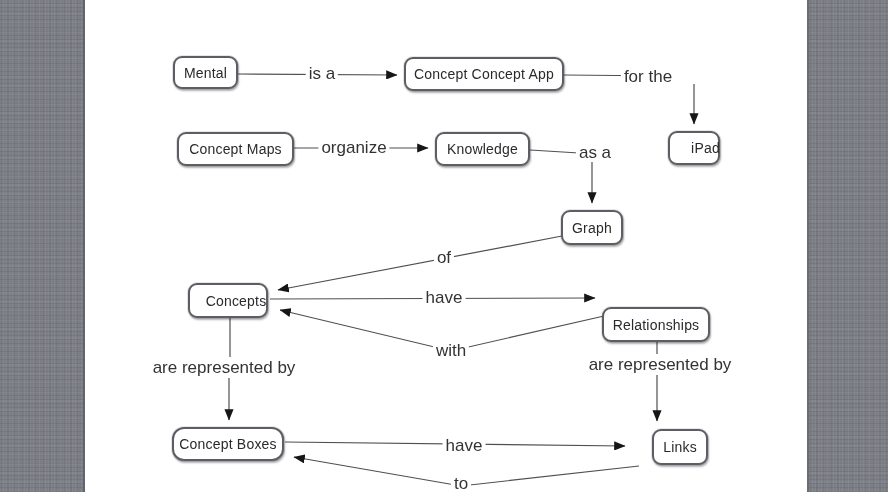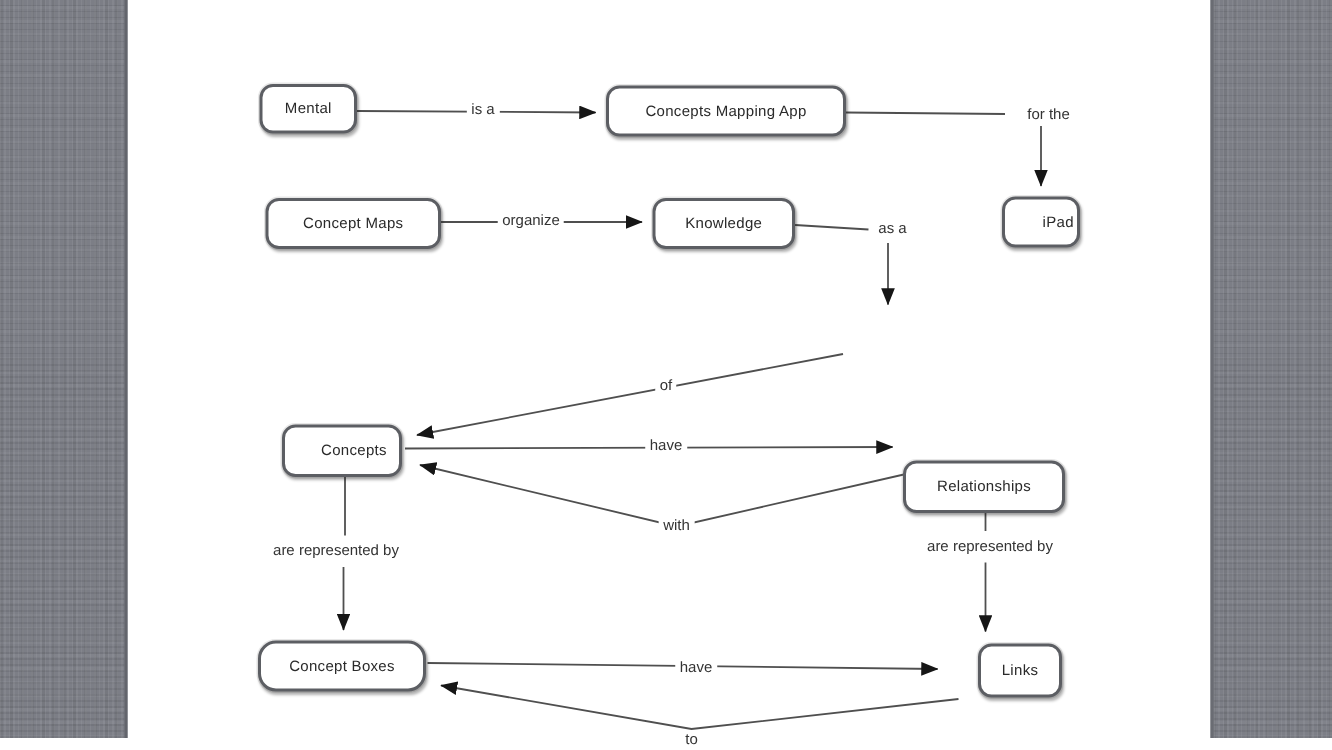--- a/index.html
+++ b/index.html
@@ -23,30 +23,30 @@
 
   .wires { position:absolute; left:0; top:0; width:888px; height:500px; }
 
   .node {
     position:absolute;
     display:flex; align-items:center; justify-content:center;
     background:#ffffff;
     border:2px solid #5c5e63;
     border-radius:9px;
     box-shadow:1px 2px 2px rgba(0,0,0,0.30), 0 0 0 1px rgba(120,120,120,0.18);
-    font-size:10px; color:#2a2a2a; letter-spacing:0.2px;
+    font-size:14px; color:#2a2a2a; letter-spacing:0.2px;
     white-space:nowrap;
   }
 
   .edge-label {
     position:absolute;
     transform:translate(-50%,-50%);
     background:#ffffff;
     padding:0 3px;
-    font-size:10px; color:#333333;
+    font-size:17px; color:#333333;
     white-space:nowrap; line-height:14px;
   }
 </style>
 </head>
 <body>
 
 <div class="stage">
 
   <div class="band band-left"></div>
   <div class="band band-right"></div>
@@ -71,52 +71,53 @@
       <line x1="229" y1="378" x2="229" y2="420" marker-end="url(#arr)"></line>
       <line x1="657" y1="318" x2="657" y2="354"></line>
       <line x1="657" y1="375" x2="657" y2="421" marker-end="url(#arr)"></line>
       <line x1="285" y1="442" x2="625" y2="446" marker-end="url(#arr)"></line>
       <polyline points="639,466 461,486 294,457" marker-end="url(#arr)"></polyline>
     </g>
   </svg>
 
   <div class="node" style="left:173px; top:56px; width:65px; height:33px;">Mental</div>
 
-  <div class="node" style="left:404px; top:57px; width:160px; height:34px;">Concepts Mapping App</div>
+  <div class="node" style="left:404px; top:57px; width:160px; height:34px;">Concept Concept App</div>
 
   <div class="node" style="left:177px; top:132px; width:117px; height:34px;">Concept Maps</div>
 
   <div class="node" style="left:435px; top:132px; width:95px; height:34px;">Knowledge</div>
 
   <div class="node" style="left:668px; top:131px; width:52px; height:34px;padding-left:23px;">iPad</div>
 
+  <div class="node" style="left:561px; top:210px; width:62px; height:35px;">Graph</div>
 
   <div class="node" style="left:188px; top:283px; width:80px; height:35px;padding-left:16px;">Concepts</div>
 
   <div class="node" style="left:602px; top:283px; width:108px; height:35px;margin-top:24px;">Relationships</div>
 
   <div class="node" style="left:172px; top:427px; width:112px; height:34px;border-radius:12px;">Concept Boxes</div>
 
   <div class="node" style="left:652px; top:429px; width:56px; height:36px;">Links</div>
 
   <span class="edge-label" style="left:322px; top:74px;">is a</span>
 
-  <span class="edge-label" style="left:699px; top:77px;">for the</span>
+  <span class="edge-label" style="left:648px; top:77px;">for the</span>
 
   <span class="edge-label" style="left:354px; top:148px;">organize</span>
 
   <span class="edge-label" style="left:595px; top:153px;">as a</span>
 
   <span class="edge-label" style="left:444px; top:258px;">of</span>
 
   <span class="edge-label" style="left:444px; top:298px;">have</span>
 
   <span class="edge-label" style="left:451px; top:351px;">with</span>
 
   <span class="edge-label" style="left:224px; top:368px;">are represented by</span>
 
   <span class="edge-label" style="left:660px; top:365px;">are represented by</span>
 
   <span class="edge-label" style="left:464px; top:446px;">have</span>
 
-  <span class="edge-label" style="left:461px; top:494px;">to</span>
+  <span class="edge-label" style="left:461px; top:484px;">to</span>
 
 </div>
 
 </body></html>

